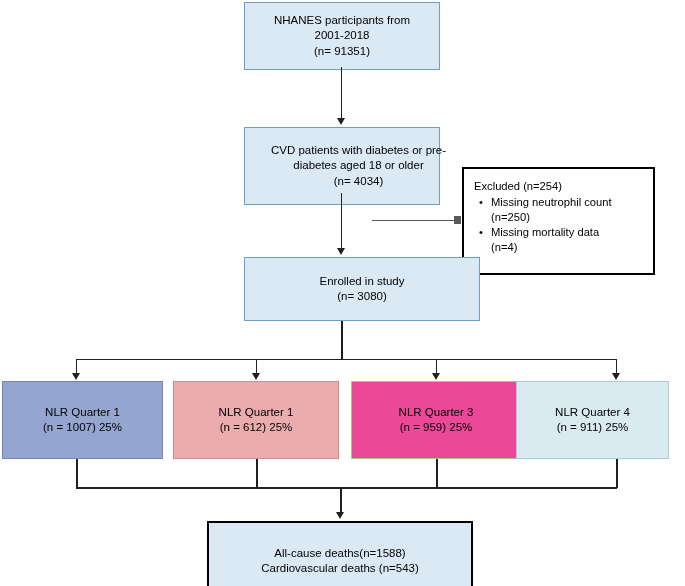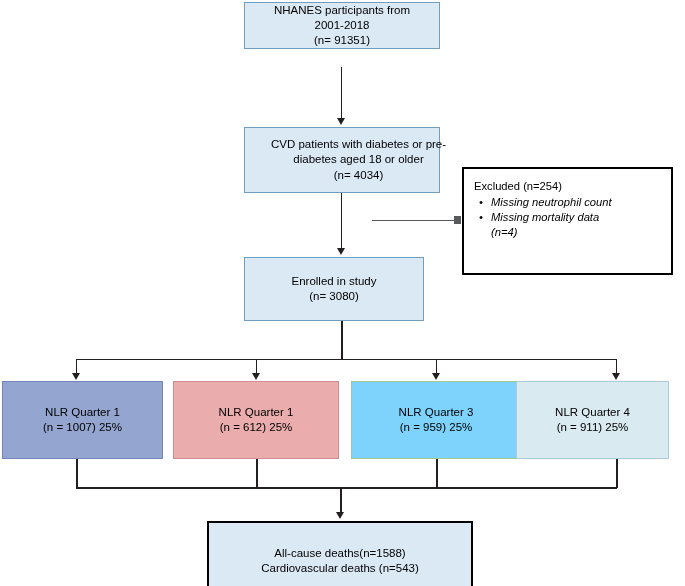--- a/index.html
+++ b/index.html
@@ -55,33 +55,32 @@
     margin-bottom: 1px;
   }
   .box-excluded ul {
     margin: 0;
     padding: 0 0 0 17px;
     list-style: none;
   }
   .box-excluded li {
     position: relative;
     margin: 0 0 0 0;
-    font-style: italic;
   }
   .box-excluded li::before {
     content: "\2022";
     position: absolute;
     left: -12px;
     top: 0;
   }
   
   .box-q { border-width: 1px; border-style: solid; }
   .q1 { background: #94a6cf; border-color: #7287b8; }
   .q2 { background: #eaacac; border-color: #d08f8f; }
-  .q3 { background: #7dd3fc; border-color: #a4c98e; }
+  .q3 { background: #ec4899; border-color: #a4c98e; }
   .q4 { background: #daeaf1; border-color: #a8ccd9; }
   
   .box-outcome {
     background: #dbe9f5;
     border: 2px solid #000000;
   }
   .box-outcome .spacer { height: 10px; }
   
   .conn {
     position: absolute;
@@ -105,55 +104,56 @@
     border-bottom: 4.5px solid transparent;
     border-left: 7px solid #231f20;
   }
   .conn-gray { background: #58595b; }
 </style>
 </head>
 <body>
 
 <div id="flowchart">
 
-  <div class="node box-main" style="left:244px; top:2px; width:196px; height:47px;">
+  <div class="node box-main" style="left:244px; top:2px; width:196px; height:68px;">
     <span class="line">NHANES participants from</span>
     <span class="line">2001-2018</span>
     <span class="line">(n= 91351)</span>
   </div>
 
   <div class="conn vline" style="left:341px; top:67px; height:52px;"></div>
   <div class="arrowhead" style="left:337.2px; top:118px;"></div>
 
-  <div class="node box-main" style="left:244px; top:127px; width:196px; height:66px;padding-left:33px;">
+  <div class="node box-main" style="left:244px; top:127px; width:196px; height:78px;padding-left:33px;">
     <span class="line">CVD patients with diabetes or pre-</span>
     <span class="line">diabetes aged 18 or older</span>
     <span class="line">(n= 4034)</span>
   </div>
 
   <div class="conn vline" style="left:341px; top:193px; height:56px;"></div>
   <div class="arrowhead" style="left:337.2px; top:248px;"></div>
 
   <div class="conn hline conn-gray" style="left:372px; top:220px; width:83px;"></div>
   <div class="arrowhead-right conn-gray" style="left:454px; top:216.2px; border-left-color:#58595b;"></div>
 
-  <div class="node box-excluded" style="left:462px; top:167px; width:211px; height:108px;">
+  <div class="node box-excluded" style="left:462px; top:167px; width:193px; height:108px;">
     <span class="heading">Excluded (n=254)</span>
     <ul>
       <li>
         <span class="line">Missing neutrophil count</span>
+        <span class="line">(n=250)</span>
       </li>
       <li>
         <span class="line">Missing mortality data</span>
         <span class="line">(n=4)</span>
       </li>
     </ul>
   </div>
 
-  <div class="node box-main" style="left:244px; top:257px; width:180px; height:64px;">
+  <div class="node box-main" style="left:244px; top:257px; width:236px; height:64px;">
     <span class="line">Enrolled in study</span>
     <span class="line">(n= 3080)</span>
   </div>
 
   <div class="conn vline" style="left:341px; top:321px; width:1.6px; height:39px;"></div>
   <div class="conn hline" style="left:76px; top:358.5px; width:541px; height:1.6px;"></div>
 
   <div class="conn vline" style="left:76px; top:359px; height:15px;"></div>
   <div class="arrowhead" style="left:72.2px; top:373px;"></div>
 

